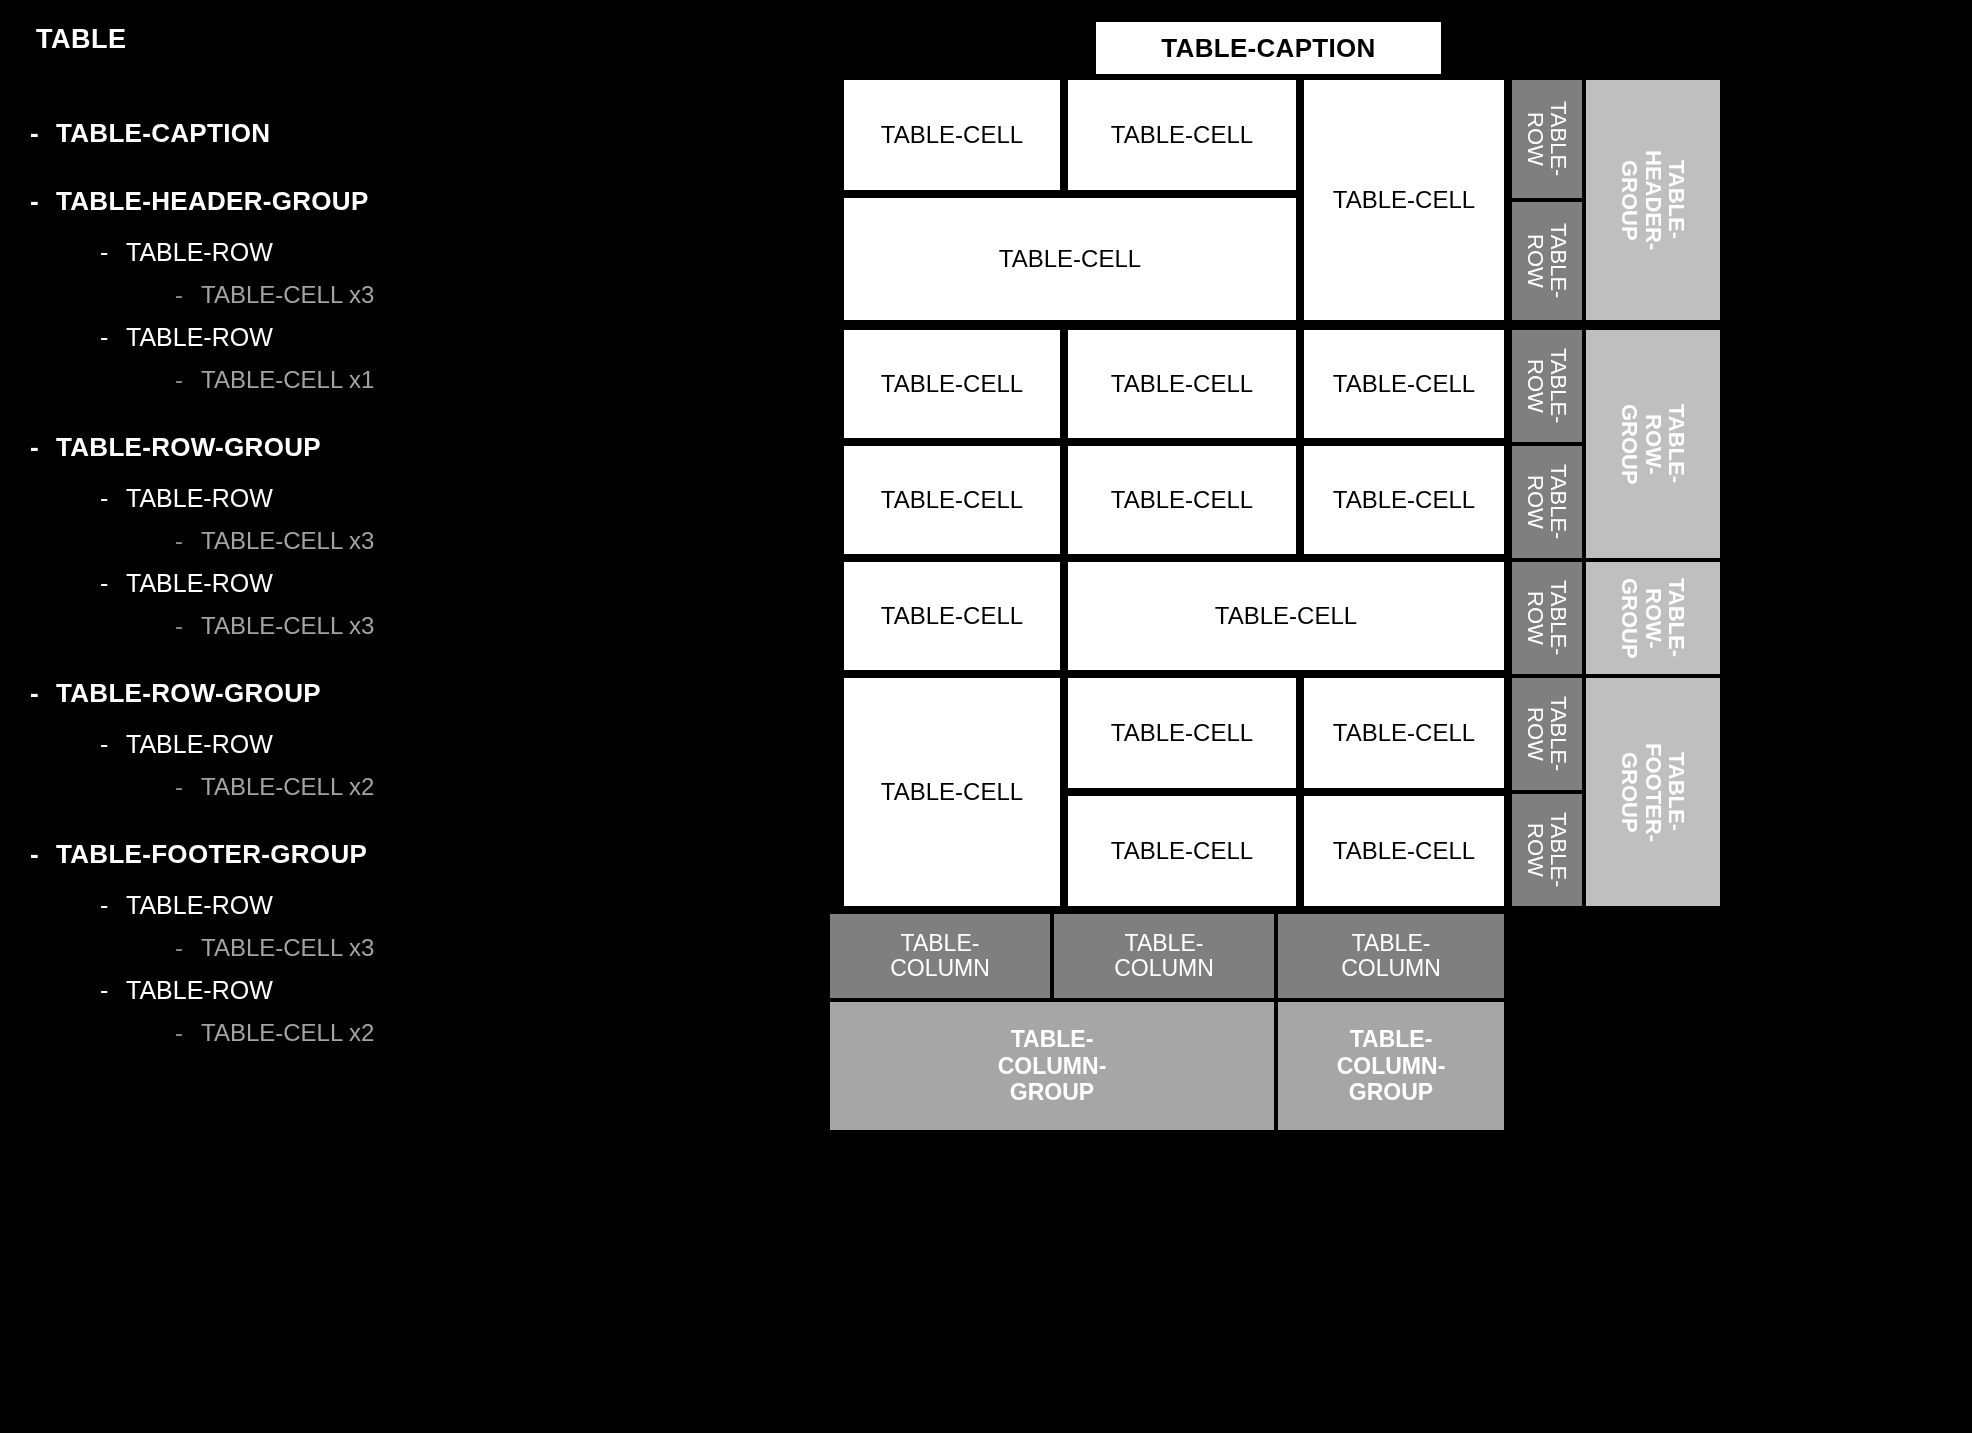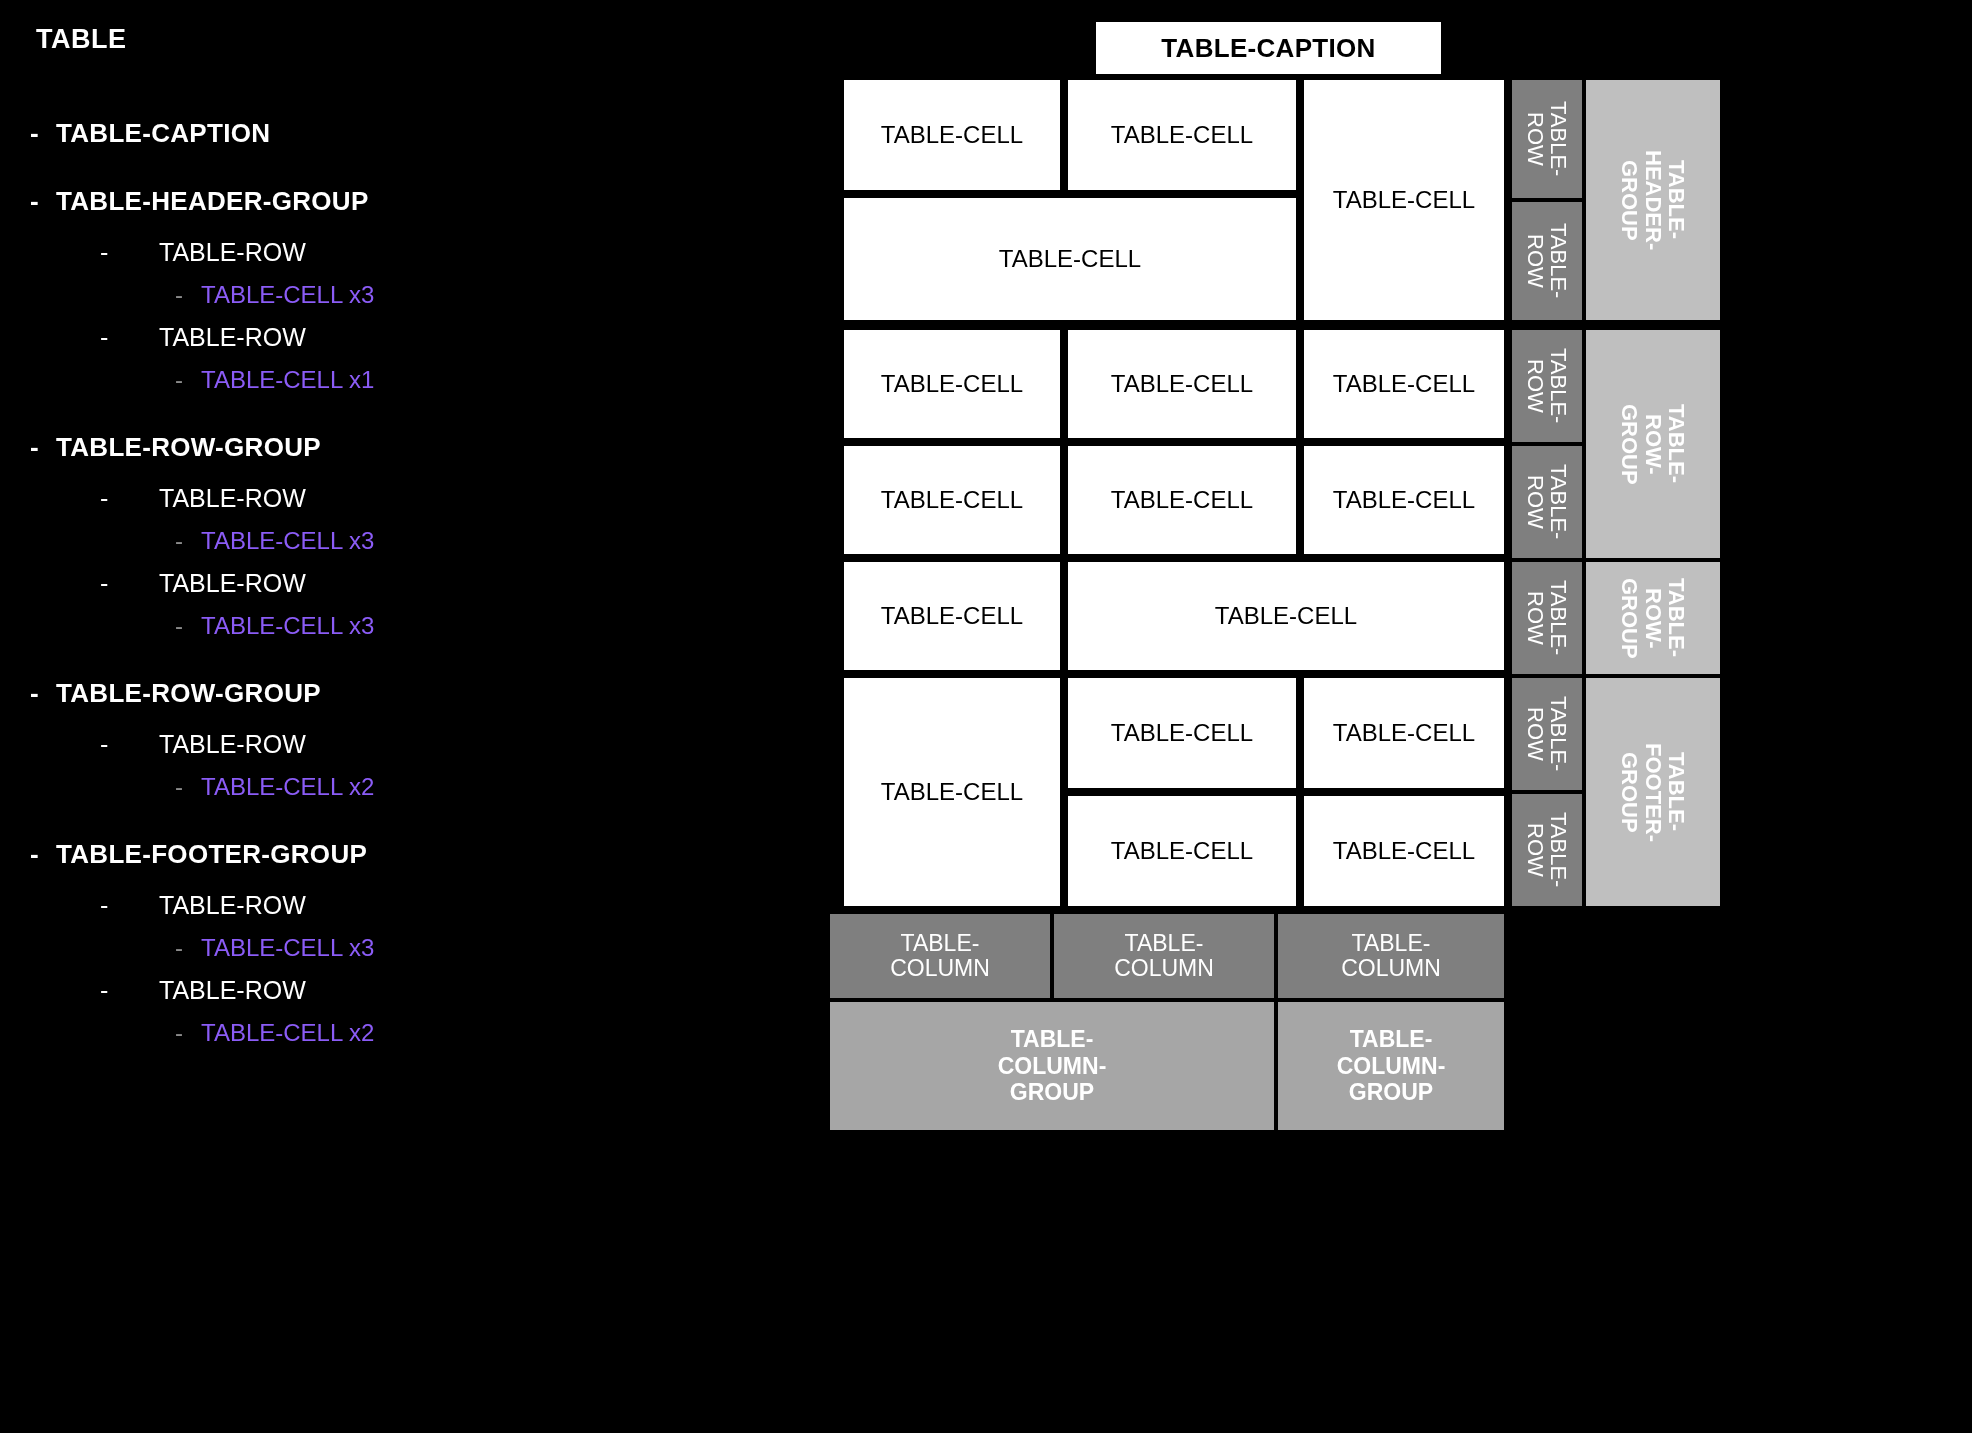--- a/index.html
+++ b/index.html
@@ -47,25 +47,25 @@
     width: 26px;
     flex: none;
     text-align: left;
     color: #ffffff;
   }
   .lvl1 { padding-left: 30px; margin-bottom: 26px; }
   .lvl1 .ol-label { font-size: 26px; font-weight: bold; letter-spacing: 0.3px; }
   .lvl1 .ol-dash { font-size: 26px; font-weight: bold; }
 
   .lvl2 { padding-left: 100px; margin-bottom: 18px; }
-  .lvl2 .ol-label { font-size: 25px; font-weight: normal; color: #ffffff; margin-left: 33px; }
+  .lvl2 .ol-label { font-size: 25px; font-weight: normal; color: #ffffff; }
   .lvl2 .ol-dash { font-size: 25px; }
 
   .lvl3 { padding-left: 175px; margin-bottom: 18px; }
-  .lvl3 .ol-label { font-size: 24px; font-weight: normal; color: #8b5cf6; }
+  .lvl3 .ol-label { font-size: 24px; font-weight: normal; color: #a3a3a3; }
   .lvl3 .ol-dash { font-size: 24px; color: #8c8c8c; }
 
   .grp-gap { margin-bottom: 42px; }
 
   
   #diagram {
     position: absolute;
     left: 828px;
     top: 0;
     width: 1144px;

